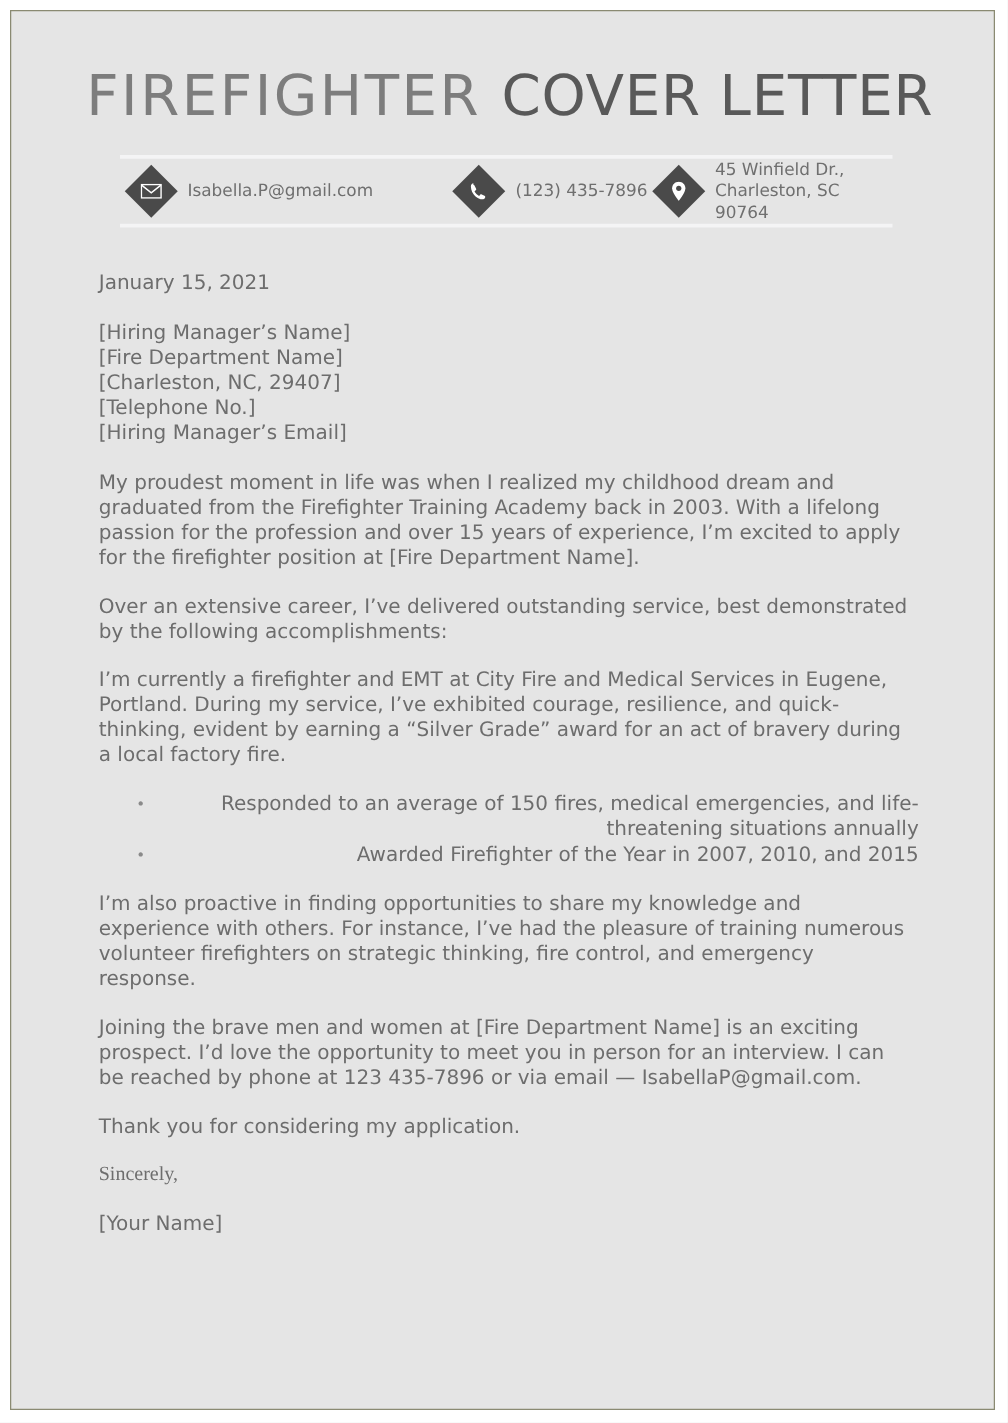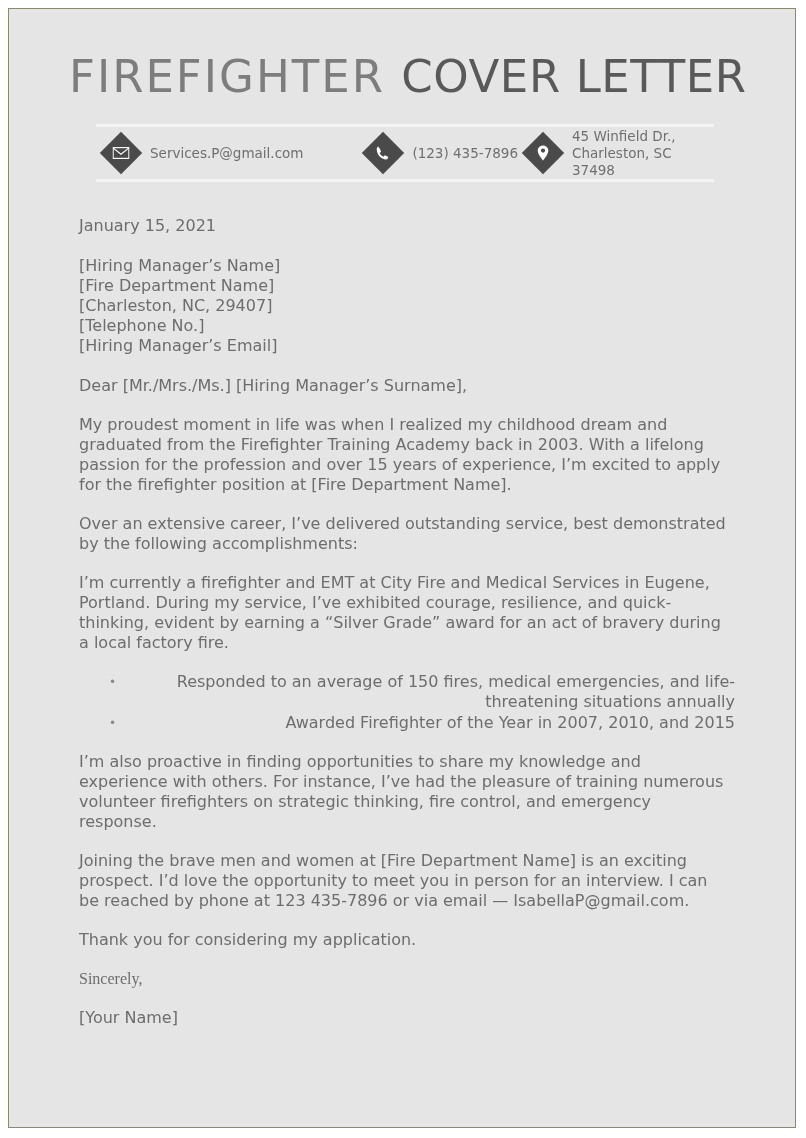--- a/index.html
+++ b/index.html
@@ -154,56 +154,55 @@
 
     <div class="contact-bar">
 
       <div class="contact-item ci-email">
         <span class="diamond">
           <svg width="17" height="12" viewBox="0 0 17 12">
             <rect x="0.6" y="0.6" width="15.8" height="10.8" fill="none" stroke="#ffffff" stroke-width="1.2"></rect>
             <polyline points="0.8,1.1 8.5,7.2 16.2,1.1" fill="none" stroke="#ffffff" stroke-width="1.2"></polyline>
           </svg>
         </span>
-        <span class="contact-text">Services.P@gmail.com</span>
+        <span class="contact-text">Isabella.P@gmail.com</span>
       </div>
 
       <div class="contact-item ci-phone">
         <span class="diamond">
           <svg width="15" height="15" viewBox="0 0 15 15">
             <path d="M3.2 1.1c-1 0-2 1.1-2 2.4 0 3.4 1.6 6.1 3.5 7.9 1.7 1.6 4 2.5 5.6 2.5 1.2 0 2.4-0.9 2.4-1.9 0-0.4-0.2-0.7-0.6-0.9l-2.2-1.1c-0.5-0.2-1-0.1-1.3 0.3l-0.8 1c-1.6-0.9-2.9-2.2-3.7-3.8l1-0.8c0.4-0.3 0.5-0.8 0.3-1.3L4.2 3.1c-0.2-0.5-0.6-0.8-1-0.8z" fill="#ffffff"></path>
           </svg>
         </span>
         <span class="contact-text">(123) 435-7896</span>
       </div>
 
       <div class="contact-item ci-address">
         <span class="diamond">
           <svg width="12" height="16" viewBox="0 0 12 16">
             <path d="M6 0.4C3 0.4 0.7 2.7 0.7 5.6c0 3.9 5.3 10 5.3 10s5.3-6.1 5.3-10C11.3 2.7 9 0.4 6 0.4z" fill="#ffffff"></path>
             <circle cx="6" cy="5.6" r="2.1" fill="#4a4a4a"></circle>
           </svg>
         </span>
         <span class="contact-text">45 Winfield Dr.,
-Charleston, SC 37498</span>
+Charleston, SC 90764</span>
       </div>
 
     </div>
 
     <div class="body-wrap">
 
       <p class="date-line">January 15, 2021</p>
 
       <p class="recipient">[Hiring Manager’s Name]
 [Fire Department Name]
 [Charleston, NC, 29407]
 [Telephone No.]
 [Hiring Manager’s Email]</p>
 
-      <p class="salutation">Dear [Mr./Mrs./Ms.] [Hiring Manager’s Surname],</p>
 
       <p class="para">My proudest moment in life was when I realized my childhood dream and graduated from the Firefighter Training Academy back in 2003. With a lifelong passion for the profession and over 15 years of experience, I’m excited to apply for the firefighter position at [Fire Department Name].</p>
 
       <p class="para">Over an extensive career, I’ve delivered outstanding service, best demonstrated by the following accomplishments:</p>
 
       <p class="para">I’m currently a firefighter and EMT at City Fire and Medical Services in Eugene, Portland. During my service, I’ve exhibited courage, resilience, and quick-thinking, evident by earning a “Silver Grade” award for an act of bravery during a local factory fire.</p>
 
       <ul class="accomplishments">
         <li>Responded to an average of 150 fires, medical emergencies, and life-threatening situations annually</li>
         <li>Awarded Firefighter of the Year in 2007, 2010, and 2015</li>

